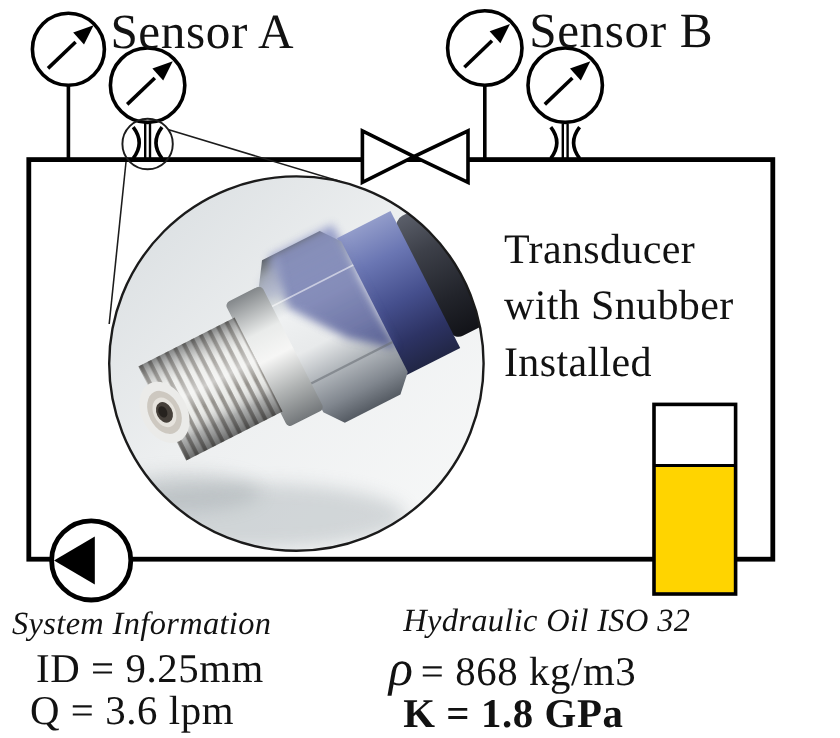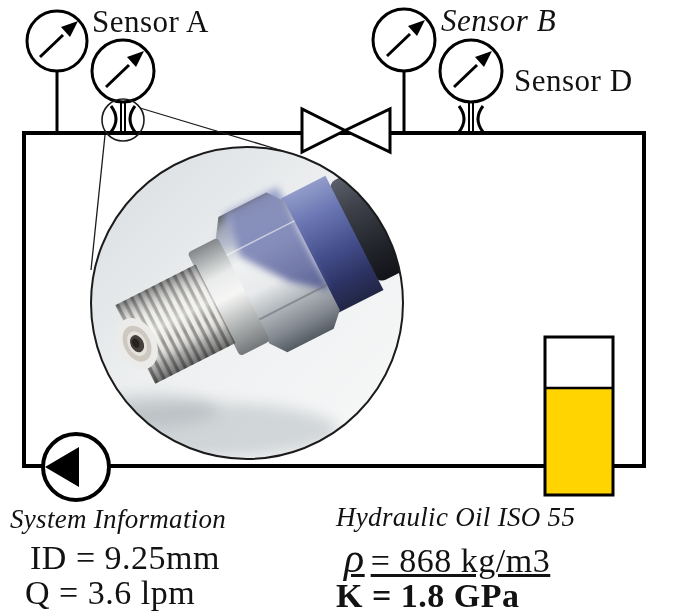--- a/index.html
+++ b/index.html
@@ -2,21 +2,21 @@
 <html><head>
 <meta charset="utf-8">
 <style>
   html,body{margin:0;padding:0;background:#fff;}
   .stage{
     position:relative;width:700px;height:615px;background:#ffffff;
     font-family:"Liberation Serif", serif;overflow:hidden;
   }
   svg.diagram{position:absolute;left:0;top:0;}
   .label{position:absolute;color:#121212;white-space:nowrap;line-height:1;}
-  .sensor-label{font-size:31px;letter-spacing:.5px;}
+  .sensor-label{font-size:41px;letter-spacing:.5px;}
   .callout-text{font-size:35px;letter-spacing:.3px;line-height:47px;}
   .info-title{font-size:27px;font-style:italic;letter-spacing:.3px;}
   .info-line{font-size:34px;letter-spacing:.5px;line-height:34px;}
   .rho{font-style:italic;font-size:42px;line-height:34px;}
   .rho-rest{margin-left:6px;}
 </style>
 </head>
 <body>
 
 <div class="stage">
@@ -183,31 +183,35 @@
       <rect x="545" y="337" width="68" height="158" fill="none" stroke="#000" stroke-width="3"></rect>
     </g>
 
     <g>
       <circle cx="76" cy="467" r="33" fill="#fff" stroke="#000" stroke-width="4"></circle>
       <polygon points="45,467 79,447 79,487" fill="#000"></polygon>
     </g>
   </svg>
 
   <div class="label sensor-label" style="left:92px;top:6px;">Sensor A</div>
-  <div class="label sensor-label" style="left:441px;top:5px;font-style:italic;">Sensor B</div>
-  <div class="label sensor-label" style="left:514px;top:65px;">Sensor D</div>
-
+  <div class="label sensor-label" style="left:441px;top:5px;">Sensor B</div>
+
+  <div class="label callout-text" style="left:420px;top:184px;">
+    <div>Transducer</div>
+    <div>with Snubber</div>
+    <div>Installed</div>
+  </div>
 
   <div>
     <div class="label info-title" style="left:10px;top:506px;">System Information</div>
     <div class="label info-line" style="left:10px;top:541px;margin-left:20px;">ID = 9.25mm</div>
     <div class="label info-line" style="left:25px;top:576px;">Q = 3.6 lpm</div>
   </div>
 
   <div>
-    <div class="label info-title" style="left:336px;top:504px;">Hydraulic Oil ISO 55</div>
-    <div class="label info-line" style="left:344px;top:541px;text-decoration:underline;">
+    <div class="label info-title" style="left:336px;top:504px;">Hydraulic Oil ISO 32</div>
+    <div class="label info-line" style="left:324px;top:541px;">
       <span class="rho">ρ</span><span class="rho-rest">= 868 kg/m3</span>
     </div>
     <div class="label info-line" style="left:336px;top:579px;font-weight:bold;">K = 1.8 GPa</div>
   </div>
 
 </div>
 
 </body></html>

